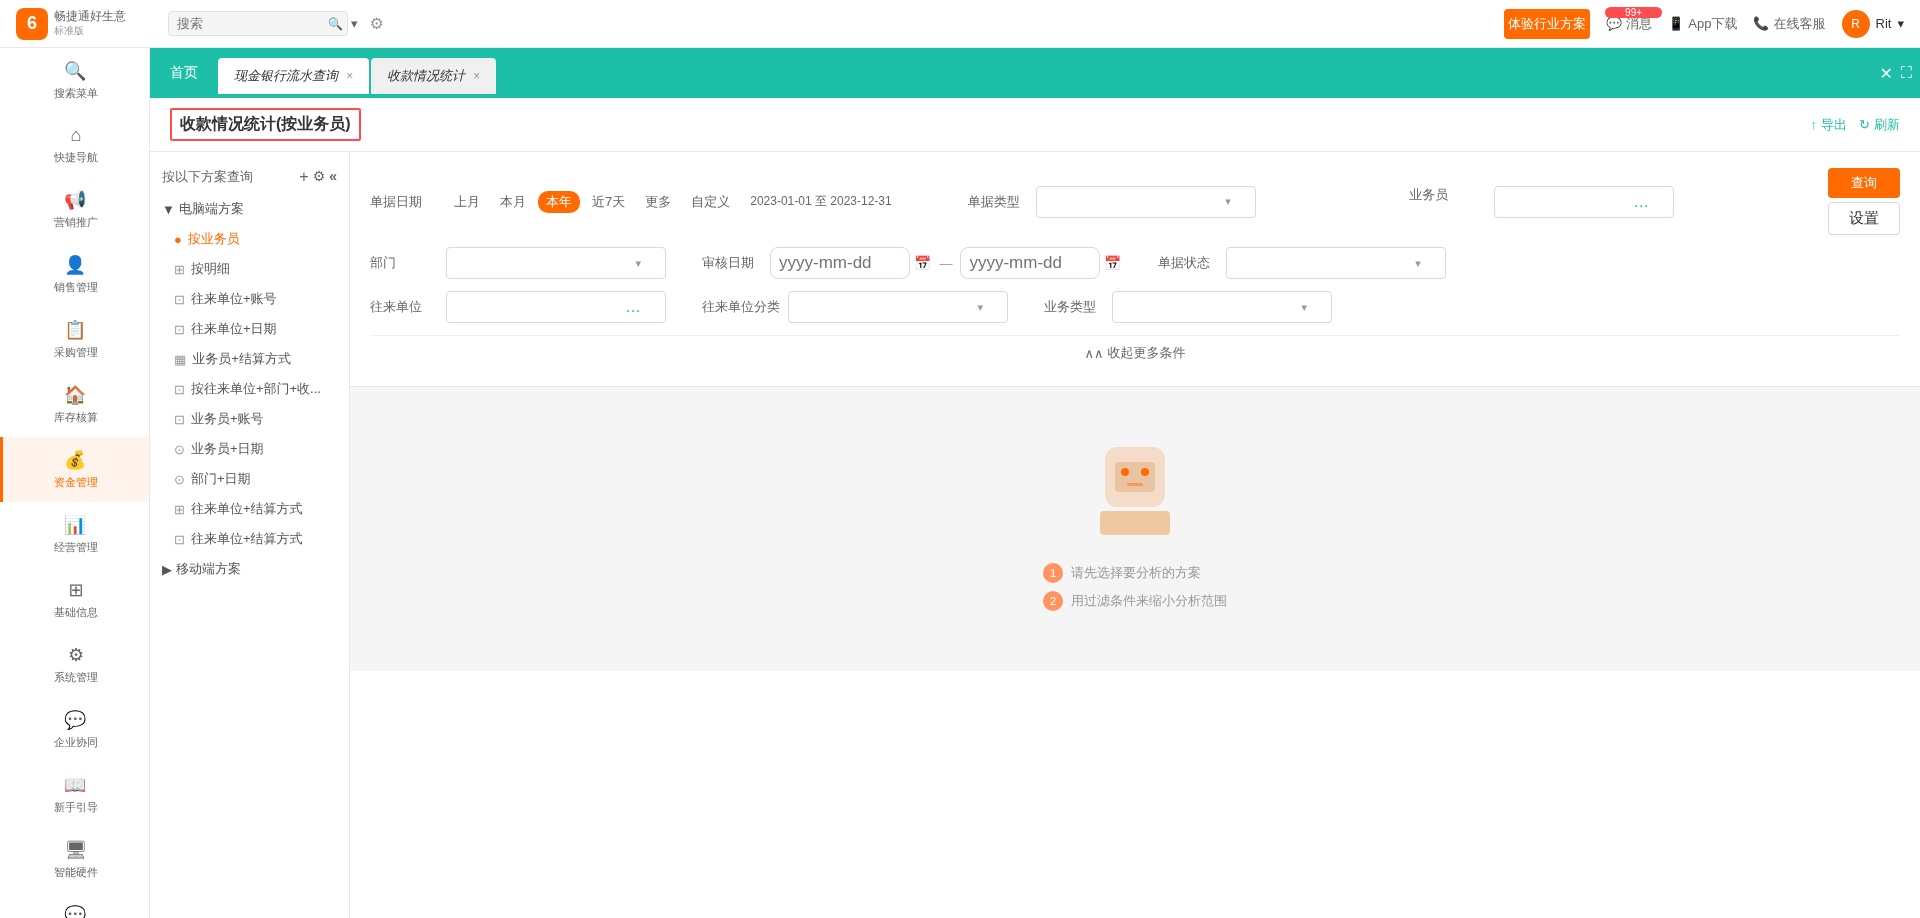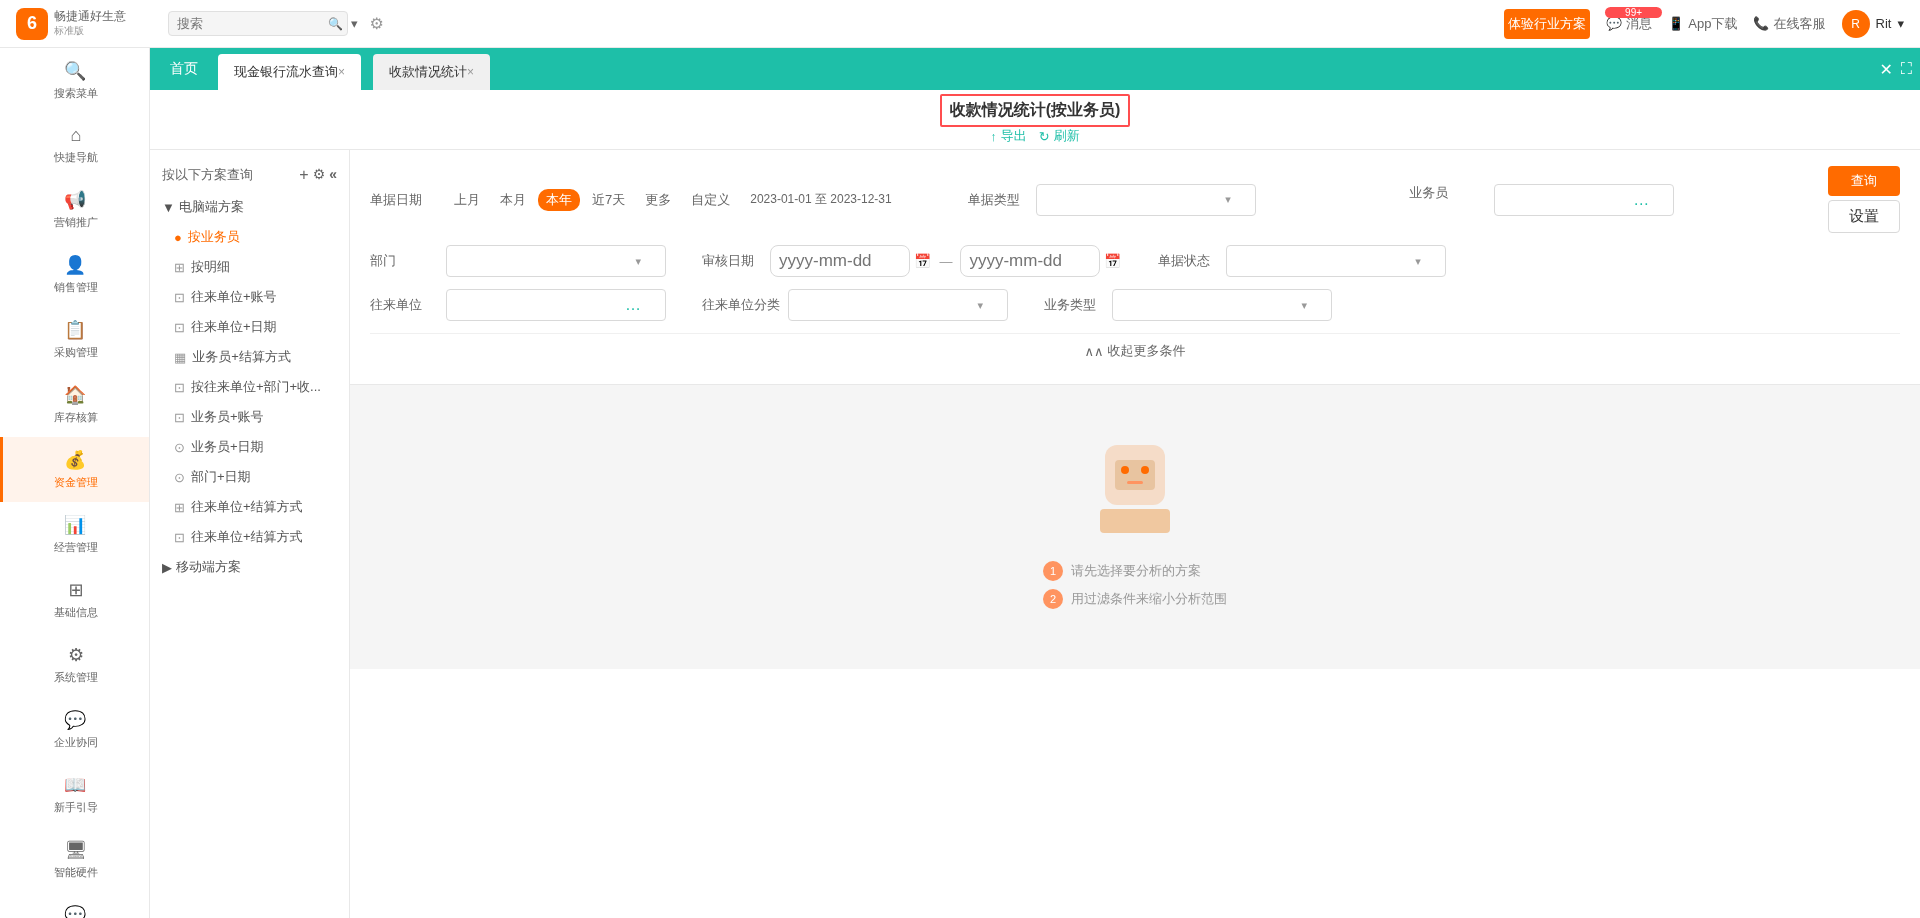--- a/index.html
+++ b/index.html
@@ -4,21 +4,21 @@
   <style>
     * { box-sizing: border-box; margin: 0; padding: 0; font-family: 'Microsoft YaHei', Arial, sans-serif; }
     body { background: #f5f5f5; font-size: 13px; color: #333; overflow: hidden; }
 
     
     .app-container { display: flex; flex-direction: column; height: 918px; width: 1920px; }
     .top-bar { height: 48px; background: #fff; display: flex; align-items: center; padding: 0 16px; border-bottom: 1px solid #e8e8e8; flex-shrink: 0; }
     .main-area { display: flex; flex: 1; overflow: hidden; }
     .sidebar { width: 150px; background: #fff; border-right: 1px solid #e8e8e8; display: flex; flex-direction: column; flex-shrink: 0; }
     .content-area { flex: 1; display: flex; flex-direction: column; overflow: hidden; }
-    .tab-bar { height: 42px; background: #1ebfa8; display: flex; align-items: center; padding: 0 0; flex-shrink: 0; }
+    .tab-bar { height: 50px; background: #1ebfa8; display: flex; align-items: center; padding: 0 0; flex-shrink: 0; }
     .page-content { flex: 1; background: #f0f2f5; overflow: hidden; display: flex; flex-direction: column; }
 
     
     .logo-area { display: flex; align-items: center; gap: 6px; min-width: 140px; }
     .logo-icon { width: 32px; height: 32px; background: #ff6b00; border-radius: 8px; display: flex; align-items: center; justify-content: center; color: white; font-size: 18px; font-weight: bold; }
     .logo-text { font-size: 12px; color: #666; line-height: 1.3; }
     .logo-sub { font-size: 10px; color: #999; }
     .top-bar-search { background: #f5f5f5; border: 1px solid #e0e0e0; border-radius: 4px; padding: 4px 24px 4px 8px; font-size: 13px; color: #999; width: 180px; }
     .top-bar-right { margin-left: auto; display: flex; align-items: center; gap: 16px; }
     .trial-btn { background: #ff6b00; color: white; border: none; border-radius: 4px; padding: 6px 4px; font-size: 13px; cursor: pointer; }
@@ -28,26 +28,26 @@
     
     .sidebar-item { display: flex; flex-direction: column; align-items: center; padding: 12px 4px; cursor: pointer; gap: 4px; border-left: 3px solid transparent; }
     .sidebar-item.active { background: #fff3eb; border-left-color: #ff6b00; }
     .sidebar-item .icon { font-size: 18px; color: #666; }
     .sidebar-item.active .icon { color: #ff6b00; }
     .sidebar-item .label { font-size: 11px; color: #666; text-align: center; }
     .sidebar-item.active .label { color: #ff6b00; }
 
     
     .tab-home { color: white; font-size: 14px; padding: 0 20px; height: 42px; display: flex; align-items: center; cursor: pointer; }
-    .tab-item { background: white; color: #333; font-size: 13px; padding: 0 16px; height: 36px; display: flex; align-items: center; cursor: pointer; border-radius: 4px 4px 0 0; margin-right: 12px; margin-top: 6px; }
+    .tab-item { background: white; color: #333; font-size: 13px; padding: 0 16px; height: 36px; display: flex; align-items: center; gap: 8px; cursor: pointer; border-radius: 4px 4px 0 0; margin-right: 2px; margin-top: 6px; font-style: italic; }
     .tab-item .close { color: #999; font-size: 12px; cursor: pointer; }
     .tab-close-all { margin-left: auto; margin-right: 8px; color: white; font-size: 16px; cursor: pointer; display: flex; gap: 8px; }
 
     
-    .page-header { background: white; padding: 4px 20px; display: flex; align-items: center; justify-content: space-between; border-bottom: 1px solid #e8e8e8; flex-shrink: 0; flex-direction: column; }
+    .page-header { background: white; padding: 10px 20px; display: flex; align-items: center; justify-content: space-between; border-bottom: 1px solid #e8e8e8; flex-shrink: 0; }
     .page-title { font-size: 16px; font-weight: bold; color: #333; border: 2px solid #ff4d4f; padding: 4px 8px; border-radius: 2px; }
     .header-actions { display: flex; gap: 12px; align-items: center; }
     .action-btn { display: flex; align-items: center; gap: 4px; color: #1ebfa8; font-size: 13px; cursor: pointer; background: none; border: none; }
 
     
     .content-main { flex: 1; display: flex; overflow: hidden; }
     
     
     .left-panel { width: 200px; background: white; border-right: 1px solid #e8e8e8; flex-shrink: 0; overflow-y: auto; padding: 8px 0; }
     .left-panel-header { display: flex; align-items: center; justify-content: space-between; padding: 8px 12px; font-size: 13px; color: #666; }

